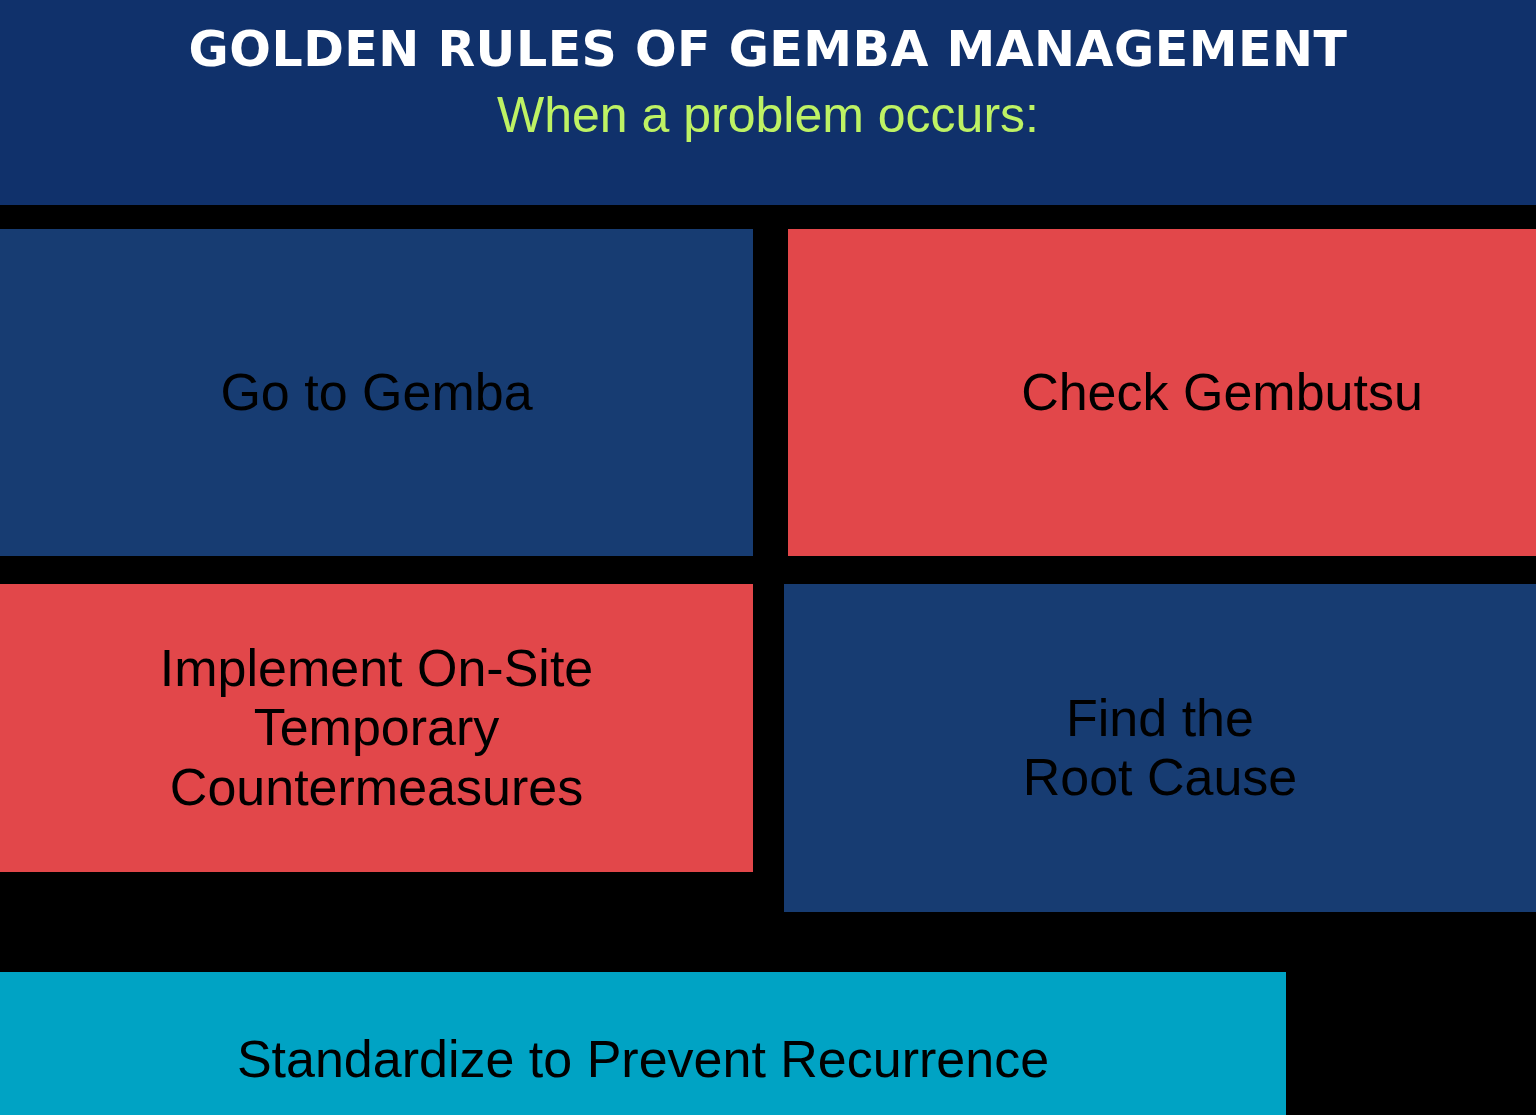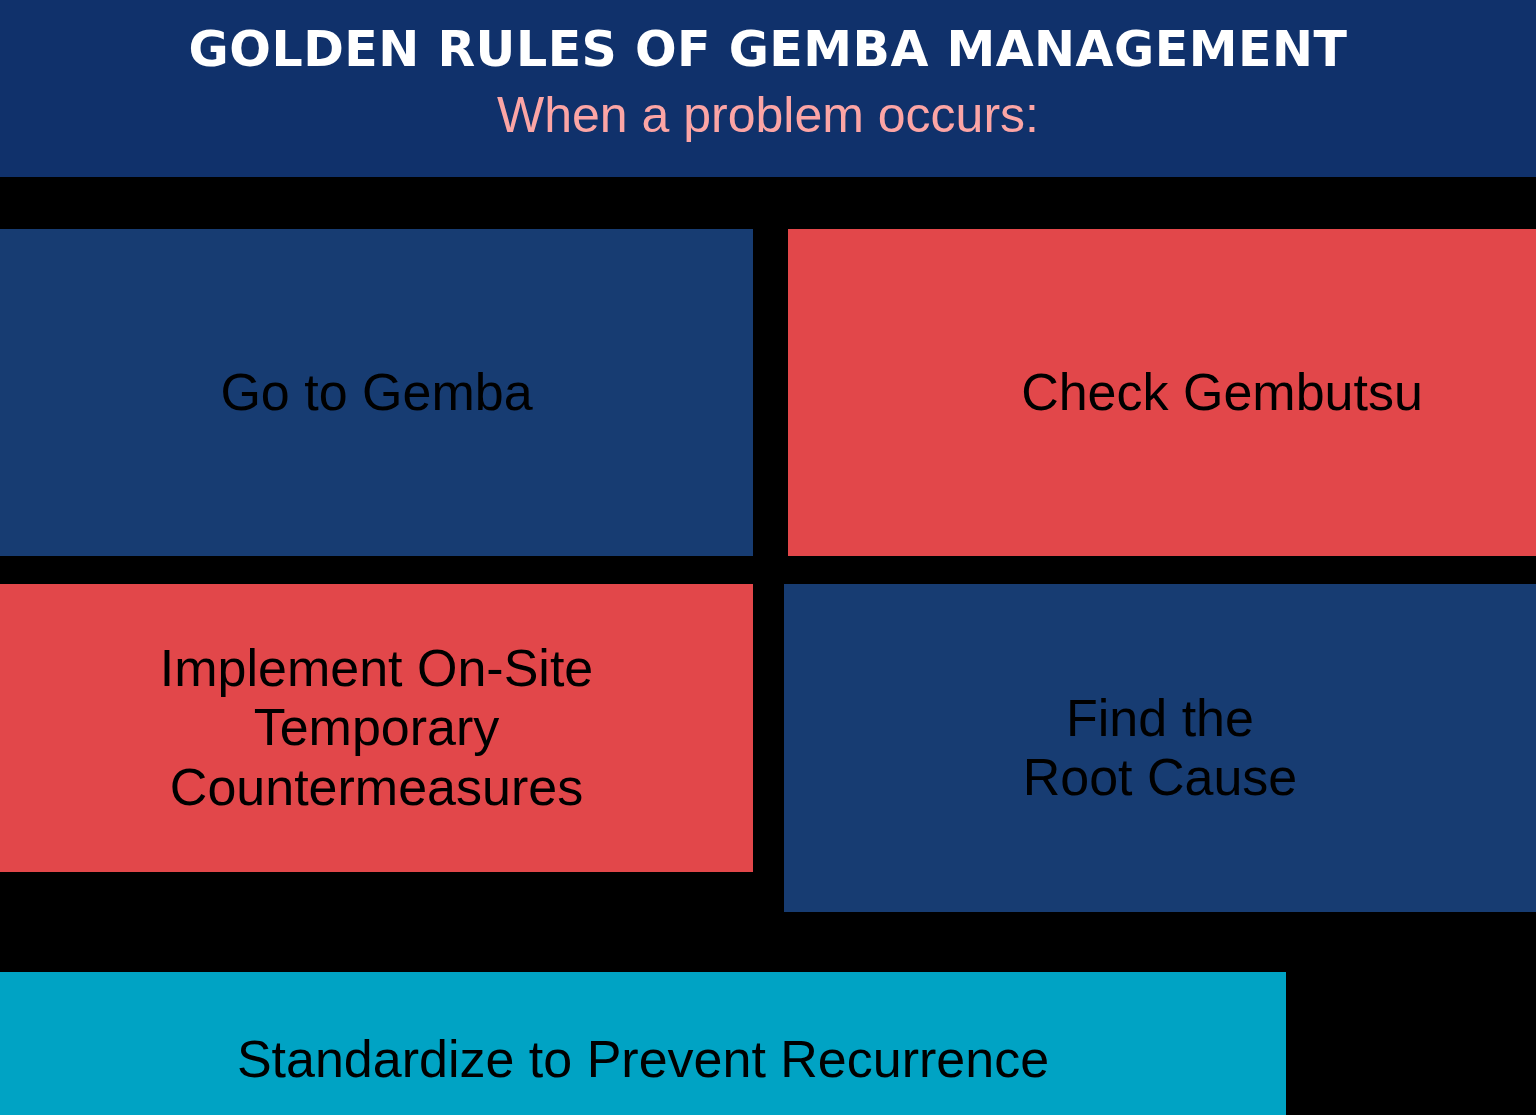--- a/index.html
+++ b/index.html
@@ -19,41 +19,41 @@
     background: #000000;
     overflow: hidden;
   }
 
   
   .header-band {
     position: absolute;
     left: 0;
     top: 0;
     width: 1536px;
-    height: 177px;
+    height: 205px;
     background: #10316B;
     display: flex;
     flex-direction: column;
     align-items: center;
     justify-content: flex-start;
     padding-top: 24px;
     box-sizing: border-box;
   }
   .header-title {
     color: #FFFFFF;
     font-family: "DejaVu Sans", sans-serif;
     font-weight: 700;
     font-size: 49px;
     letter-spacing: 0.5px;
     line-height: 1.05;
     text-align: center;
     white-space: nowrap;
   }
   .header-subtitle {
-    color: #fca5a5;
+    color: #bef264;
     font-family: "Liberation Sans", sans-serif;
     font-weight: 300;
     font-size: 50px;
     line-height: 1.05;
     text-align: center;
     margin-top: 14px;
     white-space: nowrap;
   }
 
   

